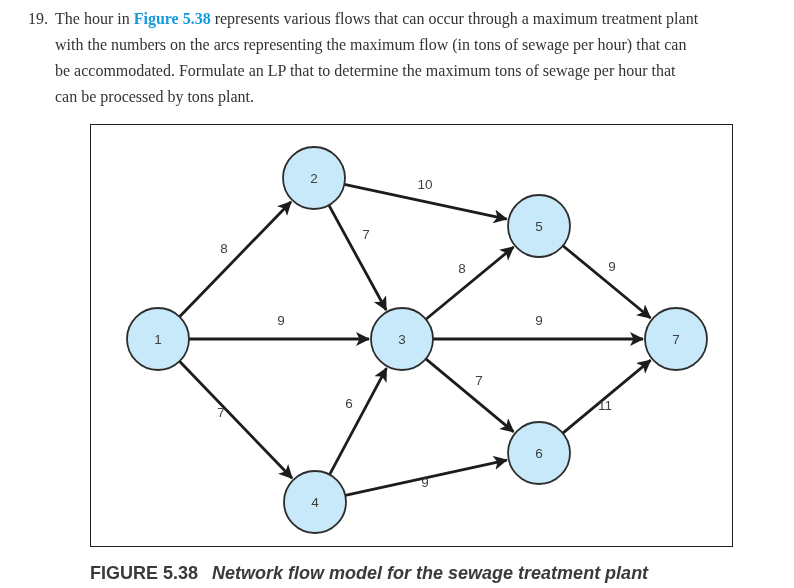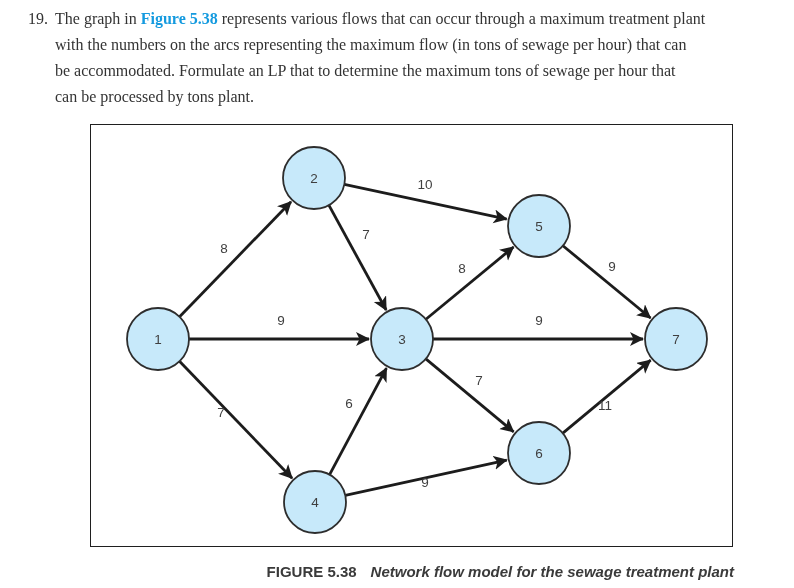--- a/index.html
+++ b/index.html
@@ -44,38 +44,38 @@
     height: 421px;
     border: 1.5px solid #1f1f1f;
     background: #ffffff;
   }
   .figure-box svg { display: block; }
   .caption {
     position: absolute;
     top: 563px;
     left: 90px;
     width: 644px;
-    text-align: right;
+    text-align: left;
     font-family: "Liberation Sans", sans-serif;
-    font-size: 15px;
+    font-size: 18px;
     font-weight: bold;
     color: #3a3a3a;
   }
   .cap-label { margin-right: 14px; }
   .cap-text { font-style: italic; }
 </style>
 </head>
 <body>
 
 <div class="page">
 
   <div class="problem">
     <span class="num">19.</span>
     <div class="ptext">
-      <span class="pline"><span>The graph in </span><a class="figref">Figure 5.38</a><span> represents various flows that can occur through a maximum treatment plant</span></span>
+      <span class="pline"><span>The hour in </span><a class="figref">Figure 5.38</a><span> represents various flows that can occur through a maximum treatment plant</span></span>
       <span class="pline">with the numbers on the arcs representing the maximum flow (in tons of sewage per hour) that can</span>
       <span class="pline">be accommodated. Formulate an LP that to determine the maximum tons of sewage per hour that</span>
       <span class="pline">can be processed by tons plant.</span>
     </div>
   </div>
 
   <div class="figure-box">
     <svg id="graph-svg" width="641" height="421" viewBox="0 0 641 421">
         <defs>
           <marker id="arrowhead" markerUnits="userSpaceOnUse" markerWidth="18" markerHeight="16" refX="13" refY="7" orient="auto">

